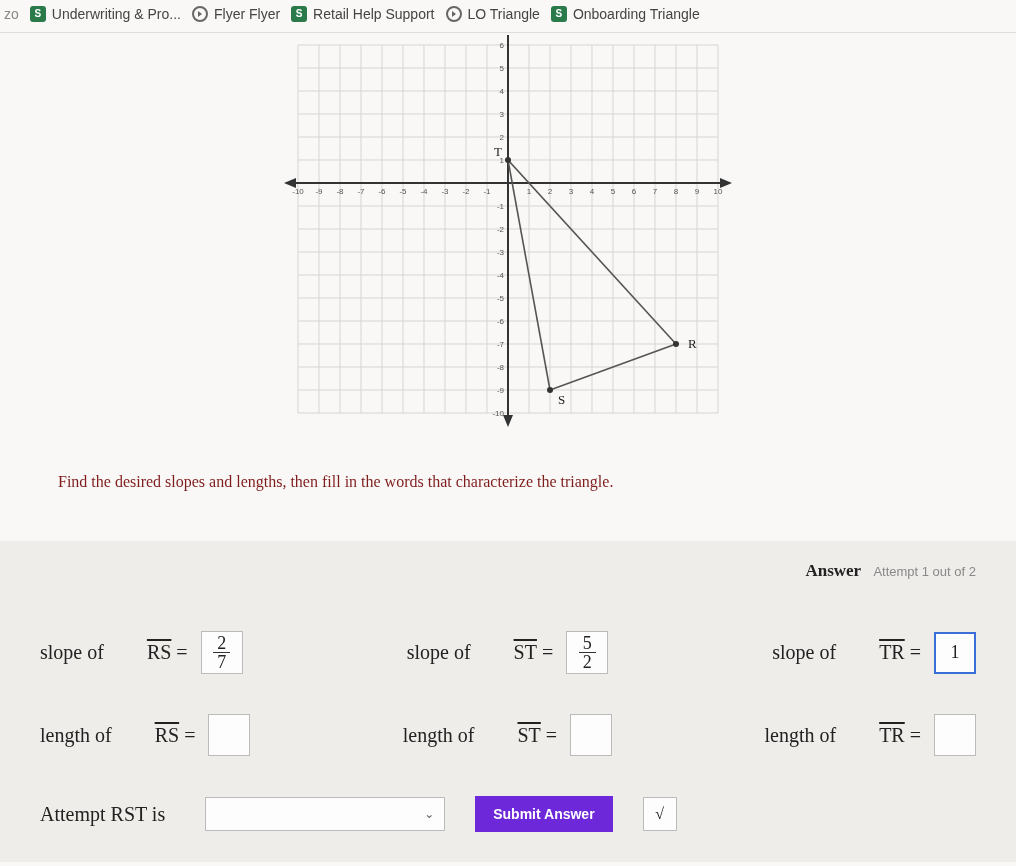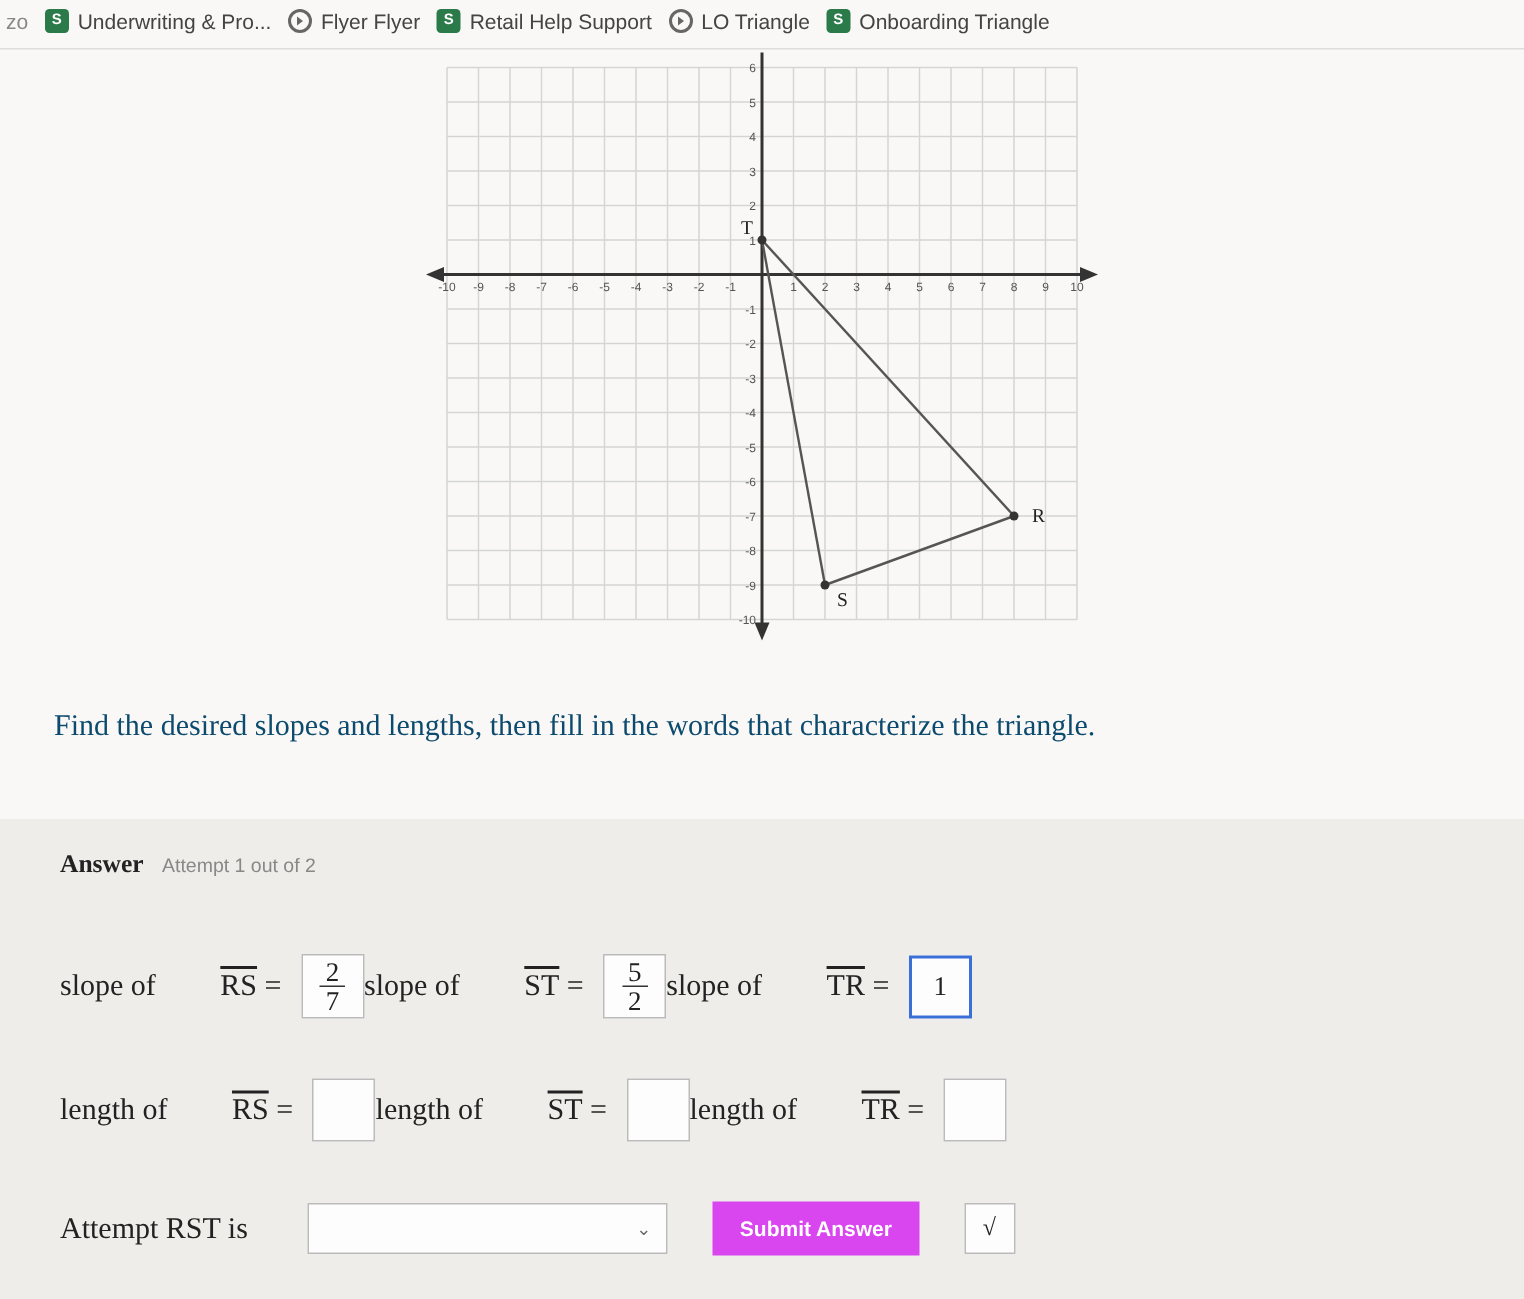--- a/index.html
+++ b/index.html
@@ -12,47 +12,47 @@
   .bm .ico { width: 16px; height: 16px; display: inline-flex; align-items: center; justify-content: center; }
   .ico-sp { background: #2a7a4a; color: #fff; border-radius: 3px; font-size: 10px; font-weight: bold; width: 16px; height: 16px; line-height:16px; text-align:center;}
   .ico-g { width: 16px; height: 16px; border: 2px solid #666; border-radius: 50%; position: relative; display:inline-block;}
   .ico-g:after{content:""; position:absolute; left:4px; top:3px; border-left:4px solid #666; border-top:3px solid transparent; border-bottom:3px solid transparent;}
   
   
   .chart-wrap { width: 100%; display:flex; justify-content:center; padding: 0 0 30px 0;}
   svg.grid { display:block; }
   
   
-  .question { font-size: 20px; padding: 10px 40px 50px 36px; color: #0c4a6e; }
+  .question { font-size: 16px; padding: 10px 40px 50px 58px; color: #7f1d1d; }
   
   
   .answer-panel { background: #efedea; padding: 20px 40px 30px 40px; font-family: Georgia, serif; }
-  .answer-head { font-size: 17px; margin-bottom: 50px; }
+  .answer-head { font-size: 17px; margin-bottom: 50px; text-align: right; }
   .answer-head b { color: #222; }
   .attempt { color: #888; font-size: 13px; font-family: Arial, sans-serif; margin-left: 8px;}
   
-  .row { display: flex; justify-content: flex-start; align-items: center; margin-bottom: 40px; flex-wrap: nowrap;}
+  .row { display: flex; justify-content: space-between; align-items: center; margin-bottom: 40px; flex-wrap: nowrap;}
   .cell { display: flex; align-items: center; font-size: 20px; white-space: nowrap;}
   .seg { text-decoration: overline; margin-left: 43px; }
   
   .fracbox, .valbox, .emptybox {
     display: inline-flex; align-items:center; justify-content:center;
     border: 1px solid #bbb; background: #fdfdfd; min-width: 42px; min-height: 42px;
     margin-left: 8px; font-size: 18px; padding: 2px 6px;
   }
   .valbox.focus { border: 2px solid #3b6fd8; }
   .frac { display:inline-flex; flex-direction:column; align-items:center; line-height:1;}
   .frac .n { border-bottom: 1px solid #333; padding: 0 4px;}
   .frac .d { padding: 0 4px;}
   
   .bottom-row { display:flex; align-items:center; gap: 30px; font-size:20px;}
   .dropdown { display:inline-flex; align-items:center; justify-content:space-between; border:1px solid #bbb; background:#fdfdfd; width: 240px; height: 34px; padding: 0 10px; margin-left: 10px; font-size:15px; color:#888;}
   .chev { font-size:12px; color:#666;}
   
-  .submit-btn { background:#d946ef; color:#fff; font-family: Arial,sans-serif; font-weight:bold; font-size:14px; padding: 10px 18px; border:none; cursor:pointer;}
+  .submit-btn { background:#6d28d9; color:#fff; font-family: Arial,sans-serif; font-weight:bold; font-size:14px; padding: 10px 18px; border:none; cursor:pointer;}
   .sqrt-btn { border:1px solid #bbb; background:#fdfdfd; width:34px; height:34px; display:inline-flex; align-items:center; justify-content:center; font-size:16px; cursor:pointer;}
 </style>
 </head>
 <body>
 
 <div class="topbar">
   <span class="stub">zo</span>
   <span class="bm">
     <span class="ico ico-sp">S</span>
     <span>Underwriting &amp; Pro...</span>

